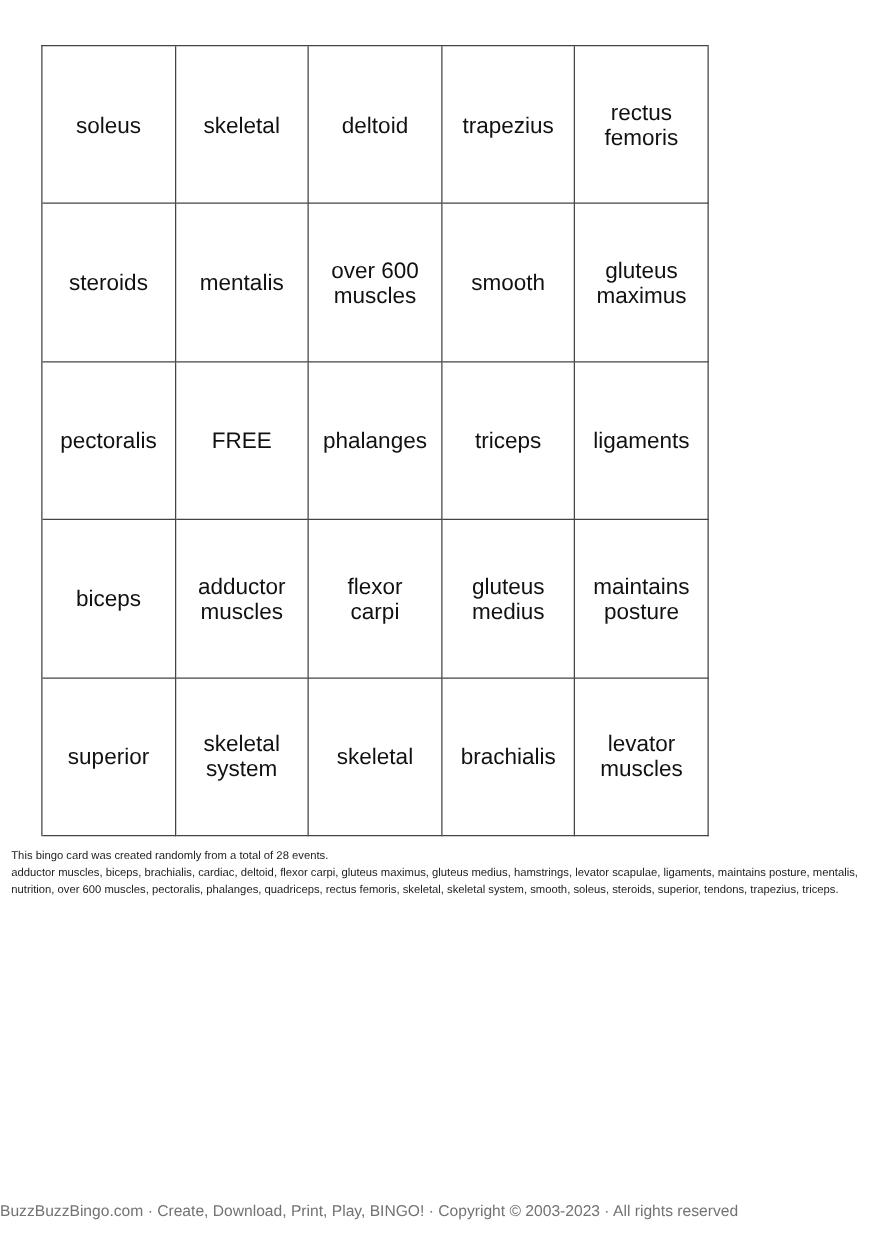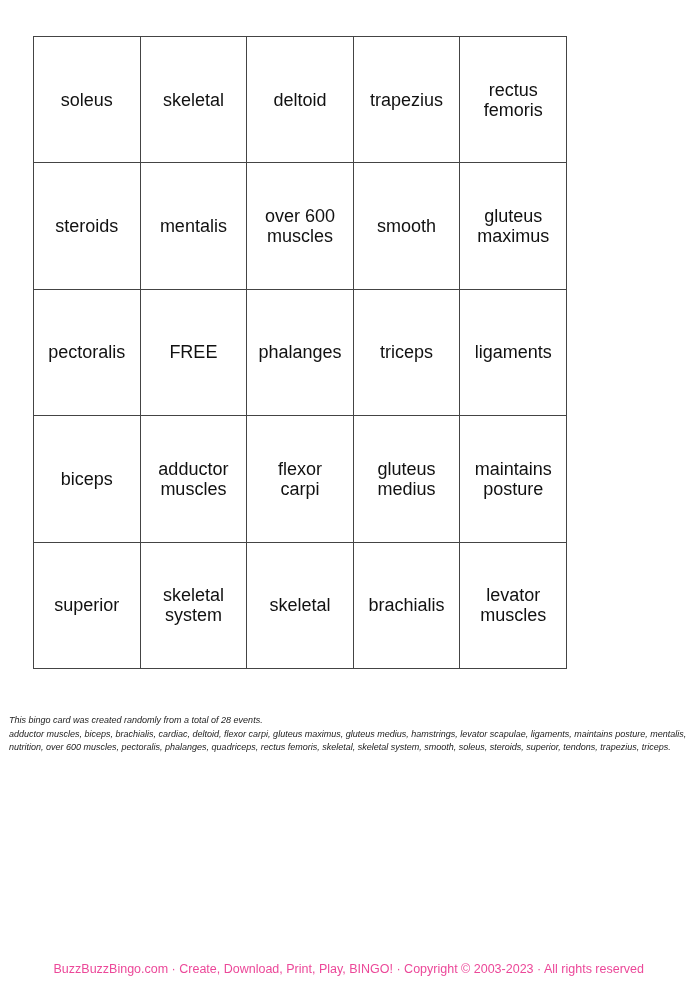--- a/index.html
+++ b/index.html
@@ -17,26 +17,26 @@
       box-sizing: border-box;
     }
     .cell {
       border-right: 1px solid #444; border-bottom: 1px solid #444;
       display: flex; align-items: center; justify-content: center;
       text-align: center; font-size: 18px; line-height: 20px;
       padding: 0 10px; box-sizing: border-box;
       white-space: pre-line;
     }
     .info {
-      position: absolute; left: 9px; top: 714px; width: 684px;
-      font-size: 9px; line-height: 13.5px; color: #222; font-style: italic;
+      position: absolute; left: 9px; top: 678px; width: 684px;
+      font-size: 9px; line-height: 13.5px; color: #222;
     }
     .footer {
-      position: absolute; left: 0; width: 644px; top: 962px;
-      text-align: right; font-size: 12.5px; color: #ec4899;
+      position: absolute; left: 0; width: 699px; top: 962px;
+      text-align: left; font-size: 12.5px; color: #737373;
     }
   </style>
 </head>
 <body>
 
 <div class="grid">
   <div class="cell">soleus</div>
   <div class="cell">skeletal</div>
   <div class="cell">deltoid</div>
   <div class="cell">trapezius</div>

